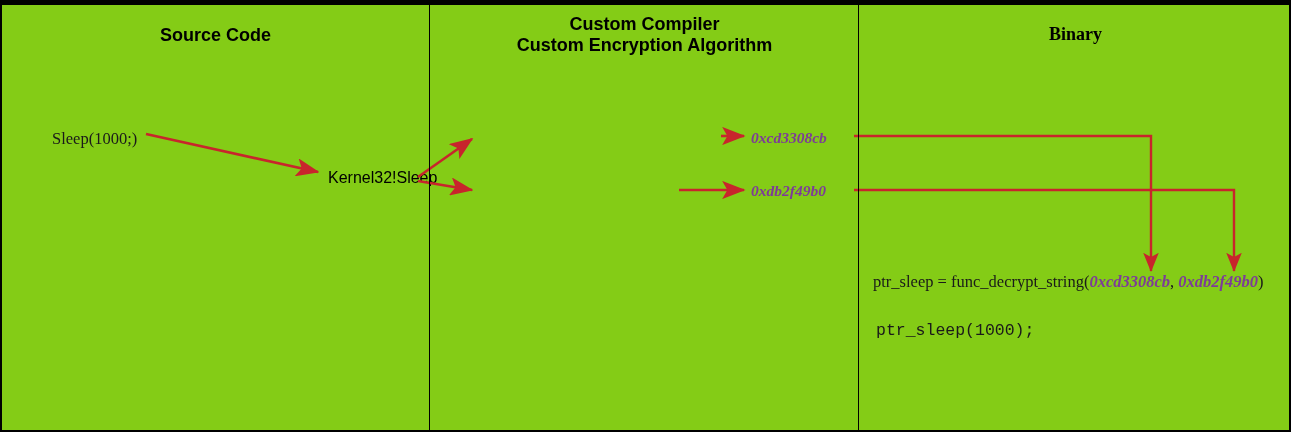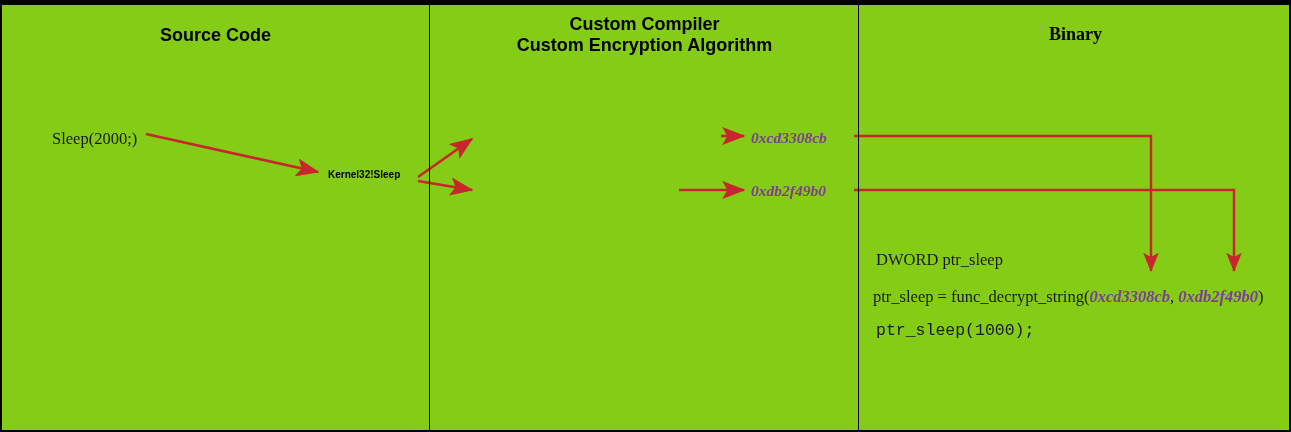--- a/index.html
+++ b/index.html
@@ -55,22 +55,22 @@
   .code-text {
     position: absolute;
     font-family: "Liberation Serif", serif;
     font-size: 16.5px;
     color: #1a1a1a;
     white-space: nowrap;
   }
   .label-bold-sans {
     position: absolute;
     font-family: "Liberation Sans", sans-serif;
-    font-weight: bold;
-    font-size: 10px;
+    font-weight: normal;
+    font-size: 16px;
     color: #000000;
     white-space: nowrap;
   }
   .hex {
     font-family: "Liberation Serif", serif;
     font-weight: bold;
     color: #7d3c98;
     font-style: italic;
   }
   .hex-standalone {
@@ -80,21 +80,21 @@
   }
 
   #src-sleep-call { left: 50px;  top: 124px; }
   #kernel-label   { left: 326px; top: 164px; }
   #enc-kernel32   { left: 479px; top: 125px; }
   #enc-sleep      { left: 479px; top: 178px; }
   #hex-1          { left: 749px; top: 124px; }
   #hex-2          { left: 749px; top: 177px; }
 
   #bin-line-1 { left: 874px; top: 245px; }
-  #bin-line-2 { left: 871px; top: 282px; }
+  #bin-line-2 { left: 871px; top: 267px; }
   #bin-line-3 { left: 874px; top: 316px; font-family: Liberation Mono, monospace; }
 
   #arrow-layer {
     position: absolute;
     left: 0; top: 0;
     width: 1287px;
     height: 425px;
     z-index: 2;
     pointer-events: none;
   }
@@ -105,28 +105,27 @@
 <div id="diagram-frame">
 
   <div class="divider" id="divider-1"></div>
   <div class="divider" id="divider-2"></div>
 
   <div class="col-title title-sans" id="title-source">Source Code</div>
   <div class="col-title title-serif" id="title-binary">Binary</div>
   <div class="col-title title-sans" id="title-compiler">Custom Compiler
 Custom Encryption Algorithm</div>
 
-  <div class="code-text" id="src-sleep-call">Sleep(2000;)</div>
+  <div class="code-text" id="src-sleep-call">Sleep(1000;)</div>
   <div class="label-bold-sans" id="kernel-label">Kernel32!Sleep</div>
 
 
   <div class="hex hex-standalone" id="hex-1">0xcd3308cb</div>
   <div class="hex hex-standalone" id="hex-2">0xdb2f49b0</div>
 
-  <div class="code-text" id="bin-line-1">DWORD ptr_sleep</div>
 
   <div class="code-text" id="bin-line-2"><span>ptr_sleep = func_decrypt_string(</span><span class="hex">0xcd3308cb</span><span>, </span><span class="hex">0xdb2f49b0</span><span>)</span></div>
 
   <div class="code-text" id="bin-line-3">ptr_sleep(1000);</div>
 
   <svg id="arrow-layer" viewBox="0 0 1287 425">
     <defs>
       <marker id="ah" markerWidth="9" markerHeight="7" refX="8.4" refY="3.5" orient="auto" markerUnits="strokeWidth">
         <path d="M0,0 L9,3.5 L0,7 L2,3.5 Z" fill="#c8252c"></path>
       </marker>

